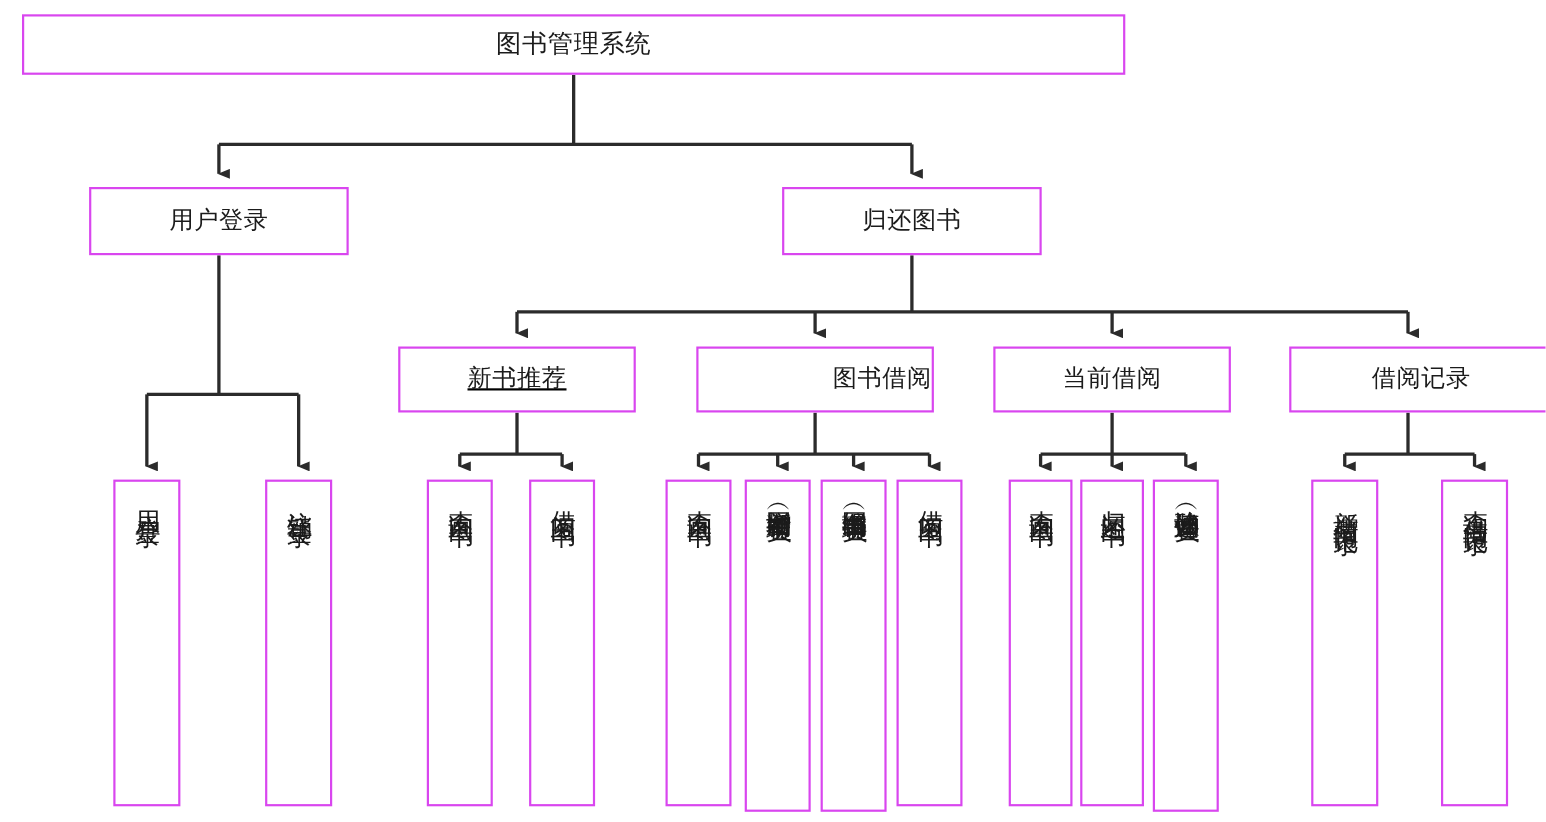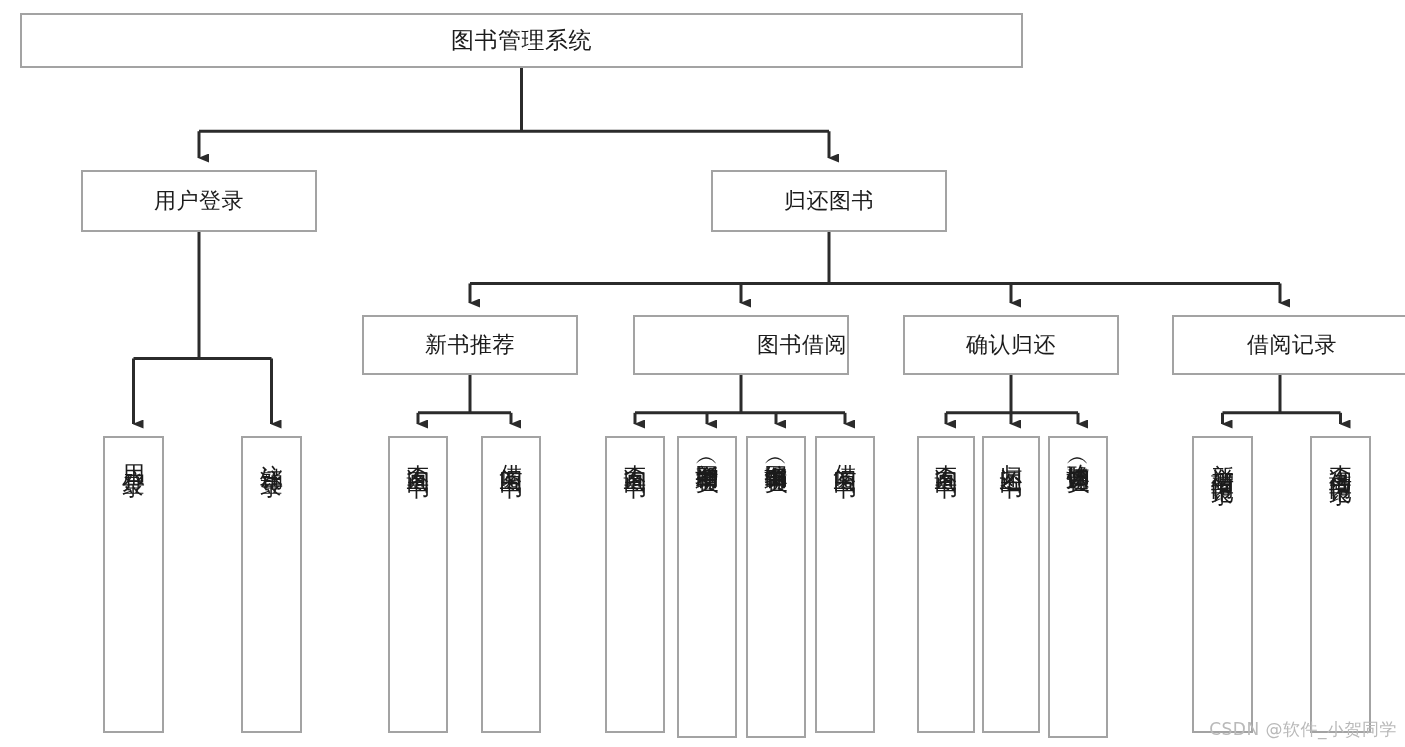--- a/index.html
+++ b/index.html
@@ -23,21 +23,21 @@
     position: absolute;
     left: 0;
     top: 0;
     width: 1405px;
     height: 747px;
   }
   .node-box {
     position: absolute;
     box-sizing: border-box;
     background: #ffffff;
-    border: 2px solid #a3a3a3;
+    border: 2px solid #d946ef;
     display: flex;
     align-items: center;
     justify-content: center;
     overflow: hidden;
   }
   .node-label {
     color: #1b1b1b;
     white-space: pre;
     line-height: 1.08;
     text-align: center;
@@ -125,28 +125,28 @@
   <div id="node-layer">
       <div class="node-box root-node h-node" style="left: 20px; top: 13px; width: 1003px; height: 55px;">
         <span class="node-label">图书管理系统</span>
       </div>
       <div class="node-box level2-node h-node" style="left: 81px; top: 170px; width: 236px; height: 62px;">
         <span class="node-label">用户登录</span>
       </div>
       <div class="node-box level2-node h-node" style="left: 711px; top: 170px; width: 236px; height: 62px;">
         <span class="node-label">归还图书</span>
       </div>
-      <div class="node-box level3-node h-node" style="left: 362px; top: 315px; width: 216px; height: 60px;">
+      <div class="node-box level3-node h-node" style="left: 362px; top: 315px; width: 216px; height: 60px; text-decoration: underline;">
         <span class="node-label">新书推荐</span>
       </div>
       <div class="node-box level3-node h-node" style="left: 633px; top: 315px; width: 216px; height: 60px; justify-content: flex-end;">
         <span class="node-label">图书借阅</span>
       </div>
       <div class="node-box level3-node h-node" style="left: 903px; top: 315px; width: 216px; height: 60px;">
-        <span class="node-label">确认归还</span>
+        <span class="node-label">当前借阅</span>
       </div>
       <div class="node-box level3-node h-node" style="left: 1172px; top: 315px; width: 240px; height: 60px;">
         <span class="node-label">借阅记录</span>
       </div>
       <div class="node-box leaf-node v-node" style="left: 103px; top: 436px; width: 61px; height: 297px;">
         <span class="node-label">用户登录</span>
       </div>
       <div class="node-box leaf-node v-node" style="left: 241px; top: 436px; width: 61px; height: 297px;">
         <span class="node-label">注销登录</span>
       </div>
@@ -178,14 +178,13 @@
         <span class="node-label">确认归还（管理员）</span>
       </div>
       <div class="node-box leaf-node v-node" style="left: 1192px; top: 436px; width: 61px; height: 297px;">
         <span class="node-label">新增借阅记录</span>
       </div>
       <div class="node-box leaf-node v-node" style="left: 1310px; top: 436px; width: 61px; height: 297px;">
         <span class="node-label">查询借阅记录</span>
       </div>
     </div>
 
-  <div class="watermark">CSDN @软件_小贺同学</div>
 </div>
 
 </body></html>

